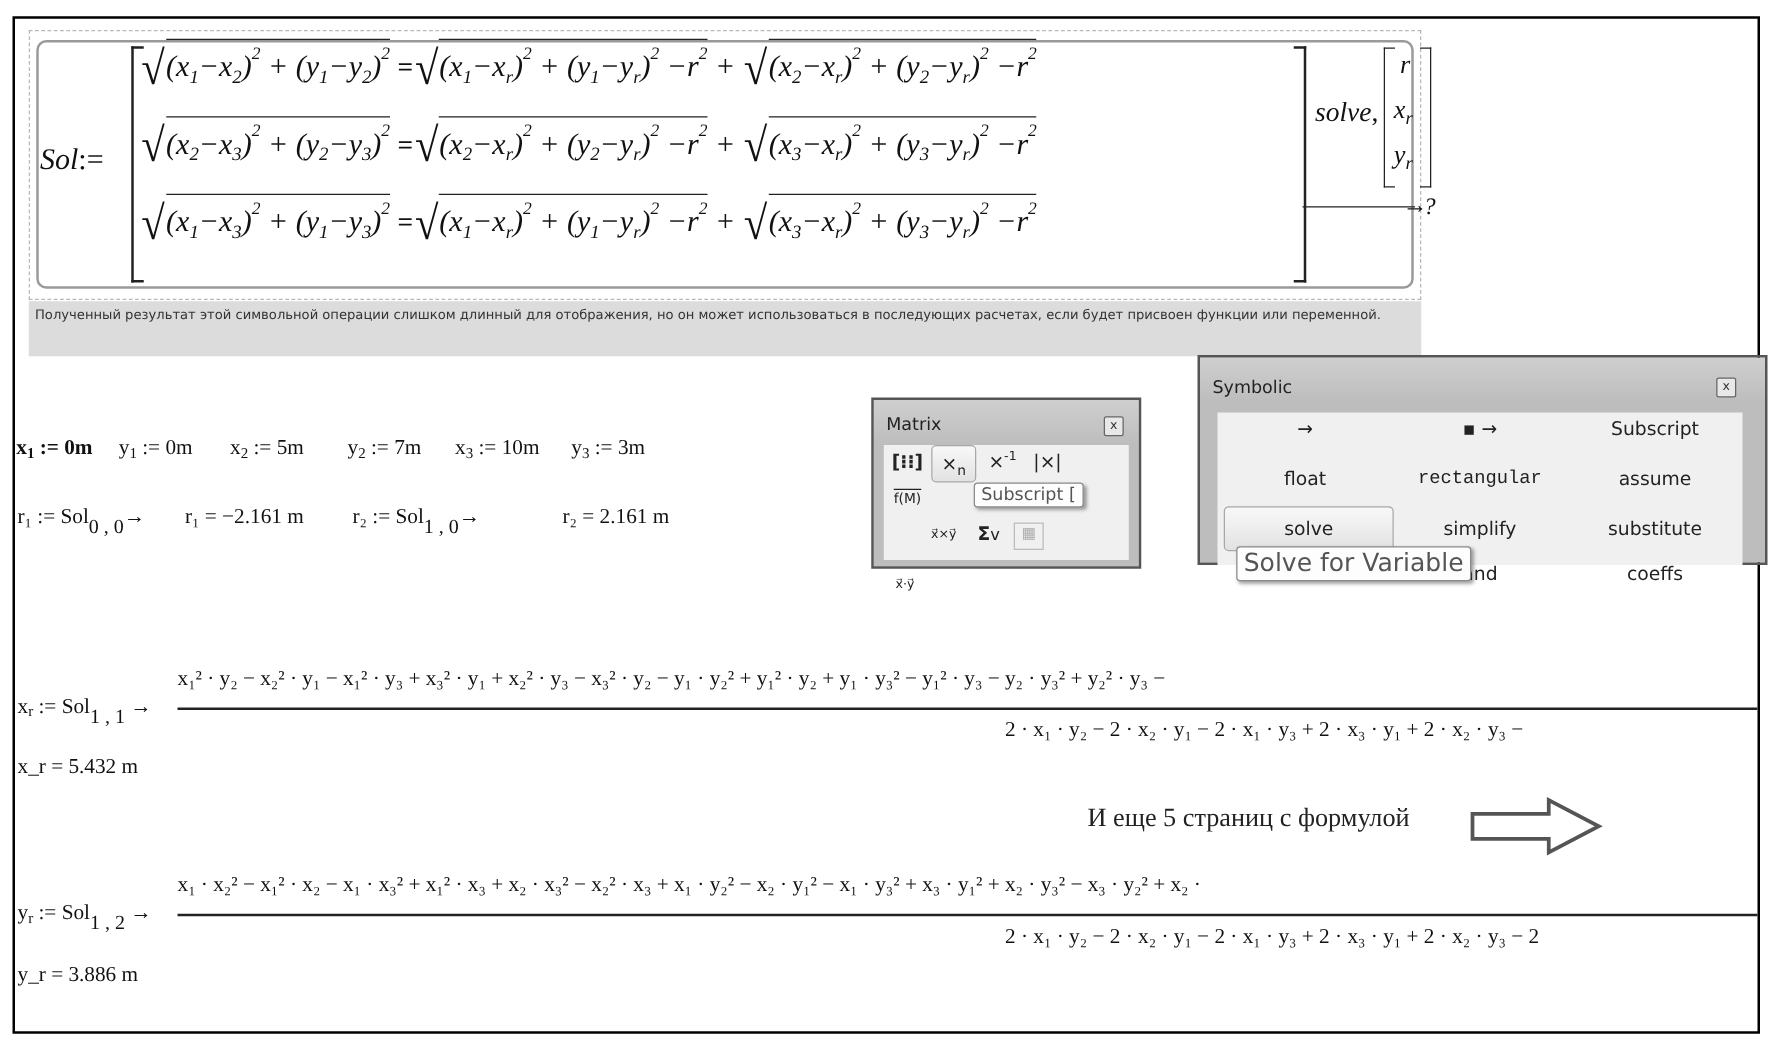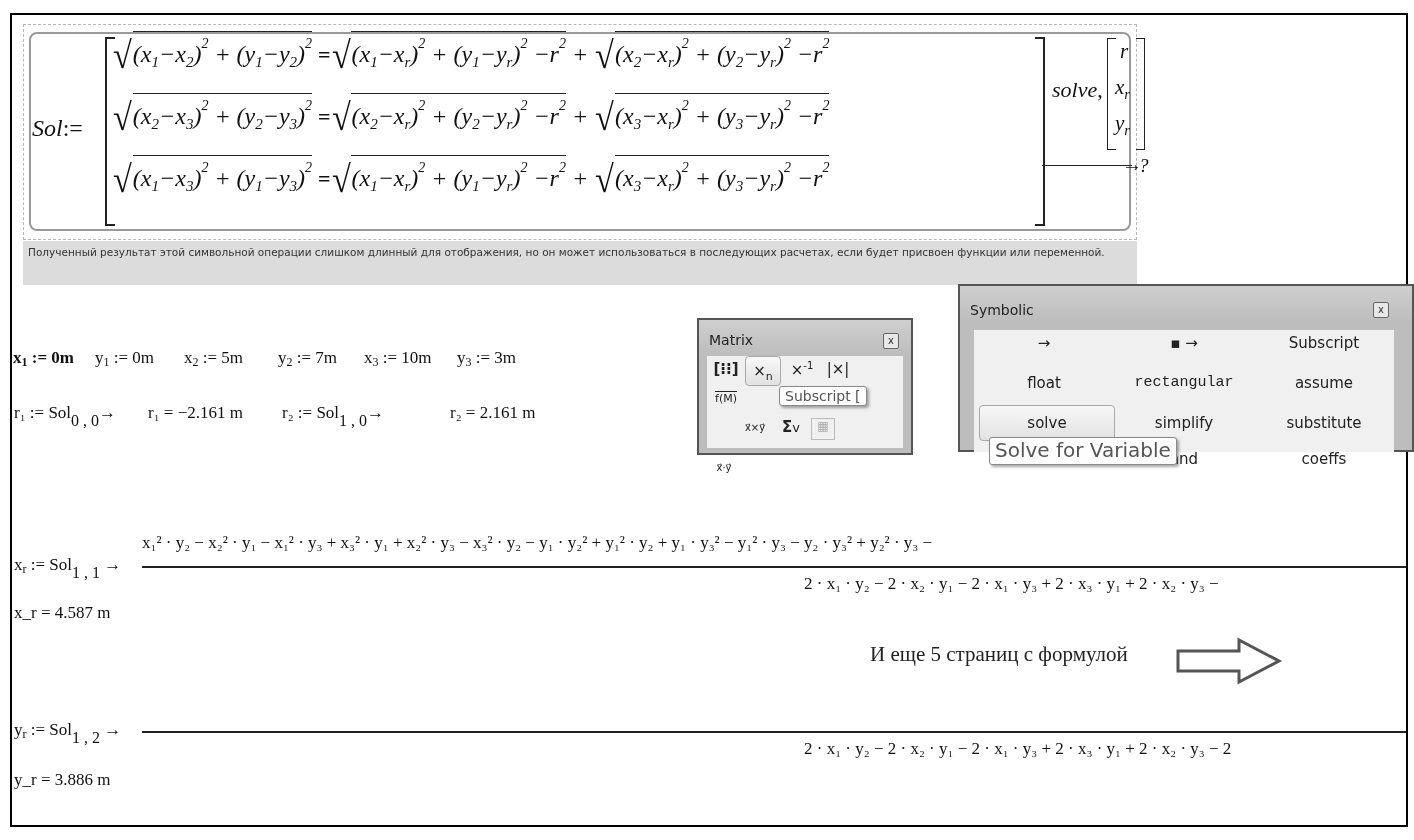--- a/index.html
+++ b/index.html
@@ -96,28 +96,29 @@
 
   <div class="mc" style="left:2px; top:388px;"><span>r₁ := Sol</span><sub class="big-sub">0 , 0</sub>→</div>
   <div class="mc" style="left:136px; top:388px;">r₁ = −2.161 m</div>
   <div class="mc" style="left:270px; top:388px;"><span>r₂ := Sol</span><sub class="big-sub">1 , 0</sub>→</div>
   <div class="mc" style="left:438px; top:388px;">r₂ = 2.161 m</div>
 
   <div class="mc" style="left:2px; top:540px;">x<sub>r</sub> := Sol<sub class="big-sub">1 , 1</sub> →</div>
   <div class="mc" style="left:130px; top:518px;">x₁² · y₂ − x₂² · y₁ − x₁² · y₃ + x₃² · y₁ + x₂² · y₃ − x₃² · y₂ − y₁ · y₂² + y₁² · y₂ + y₁ · y₃² − y₁² · y₃ − y₂ · y₃² + y₂² · y₃ −</div>
   <div class="frac-line" style="left:130px; top:551px; width:1270px;"></div>
   <div class="mc" style="left:792px; top:559px;">2 · x₁ · y₂ − 2 · x₂ · y₁ − 2 · x₁ · y₃ + 2 · x₃ · y₁ + 2 · x₂ · y₃ −</div>
-  <div class="mc" style="left:2px; top:588px;">x_r = 4.587 m</div>
+  <div class="mc" style="left:2px; top:588px;">x_r = 5.432 m</div>
 
   <div class="annot" style="left:858px; top:627px;">И еще 5 страниц с формулой</div>
   <svg class="abs" style="left:1163px; top:622px;" width="108" height="48">
     <path d="M3 14 H64 V3 L104 24 L64 45 V34 H3 Z" fill="none" stroke="#555" stroke-width="3"></path>
   </svg>
 
   <div class="mc" style="left:2px; top:705px;">y<sub>r</sub> := Sol<sub class="big-sub">1 , 2</sub> →</div>
+  <div class="mc" style="left:130px; top:683px;">x₁ · x₂² − x₁² · x₂ − x₁ · x₃² + x₁² · x₃ + x₂ · x₃² − x₂² · x₃ + x₁ · y₂² − x₂ · y₁² − x₁ · y₃² + x₃ · y₁² + x₂ · y₃² − x₃ · y₂² + x₂ ·</div>
   <div class="frac-line" style="left:130px; top:716px; width:1270px;"></div>
   <div class="mc" style="left:792px; top:724px;">2 · x₁ · y₂ − 2 · x₂ · y₁ − 2 · x₁ · y₃ + 2 · x₃ · y₁ + 2 · x₂ · y₃ − 2</div>
   <div class="mc" style="left:2px; top:755px;">y_r = 3.886 m</div>
 </div>
 
 <div class="panel" style="left:697px; top:318px; width:216px; height:137px;">
   <div class="title" style="top:12px;">Matrix</div>
   <div class="close" style="left:184px; top:13px;">x</div>
   <div class="body" style="left:8px; top:36px; width:196px; height:92px;">
     <div class="mxicon" style="left:4px; top:4px; width:30px; font-weight:bold;">[⁝⁝]</div>

